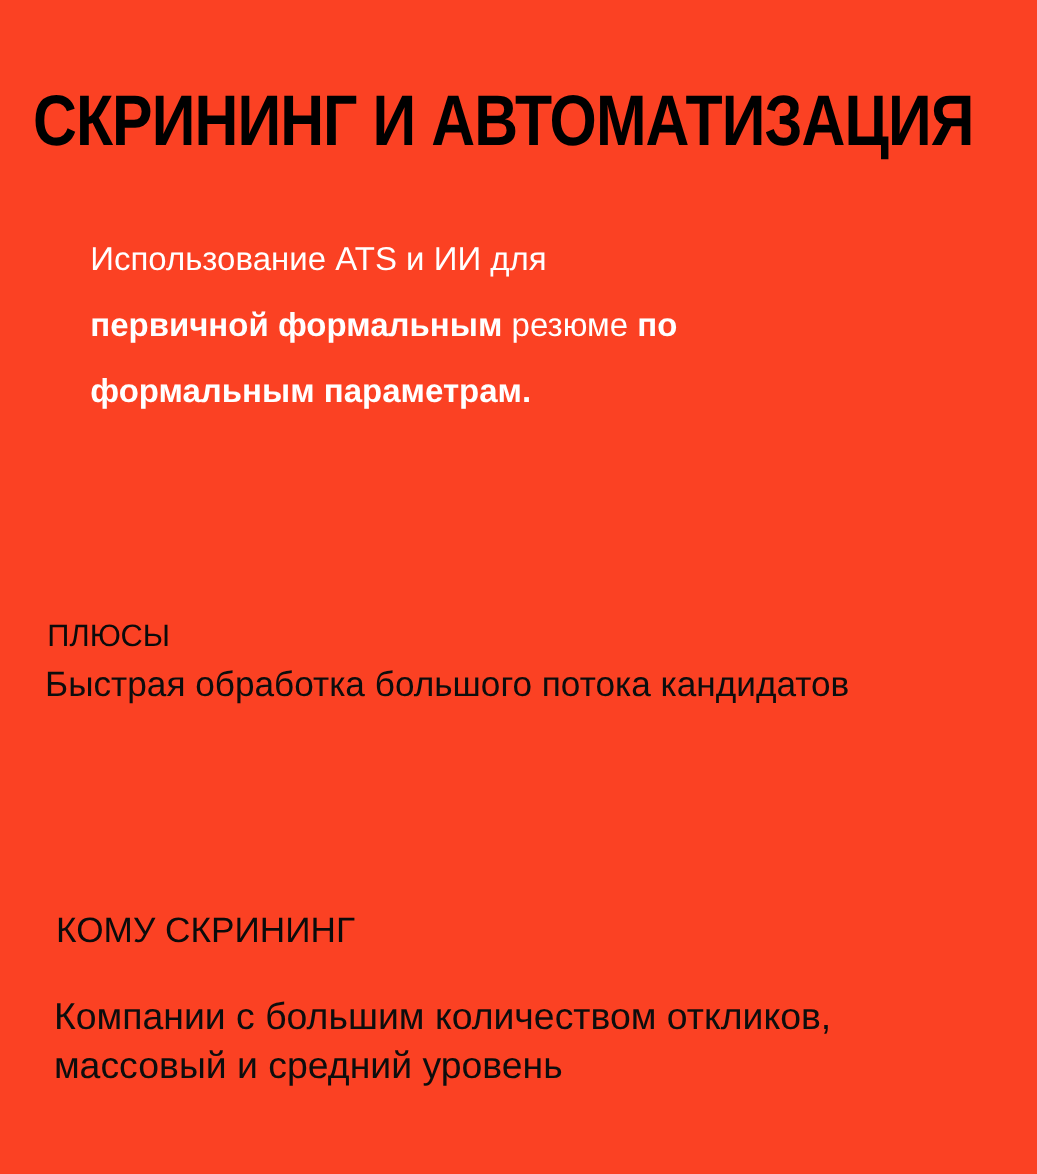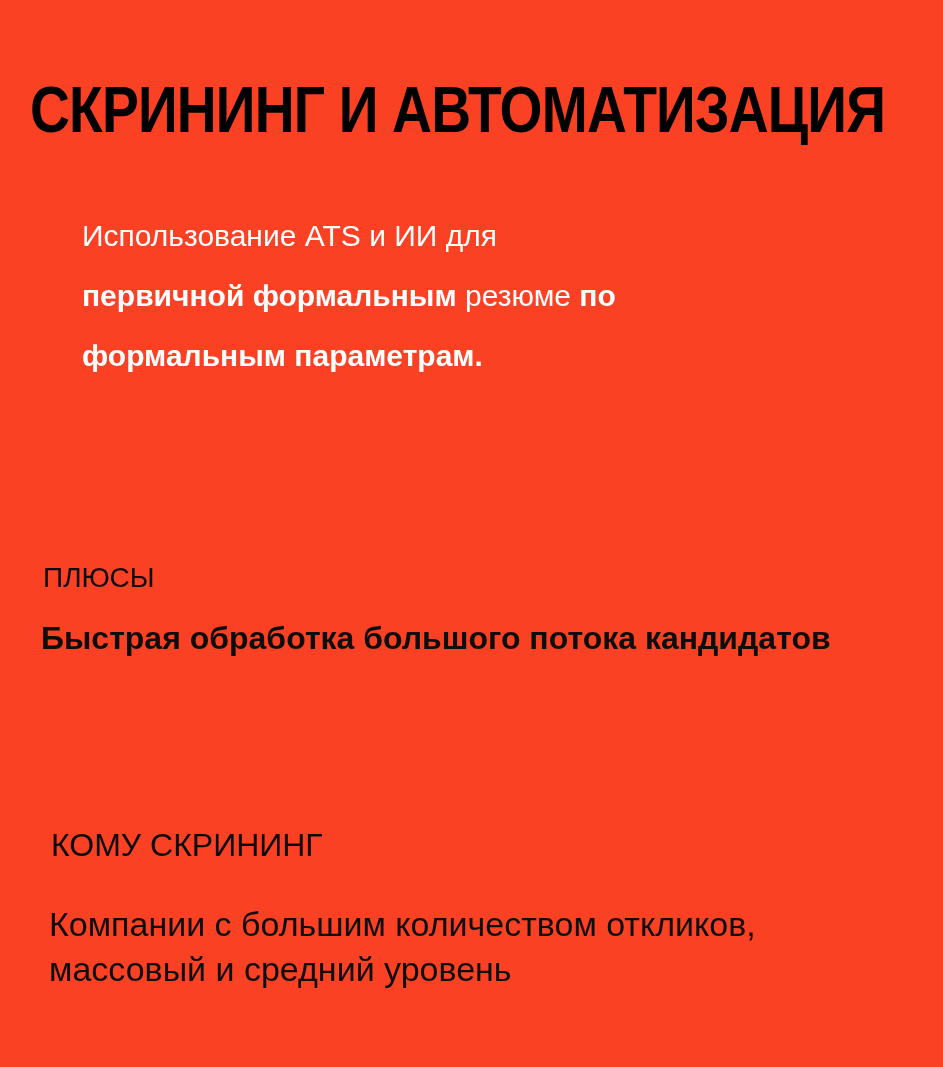--- a/index.html
+++ b/index.html
@@ -60,23 +60,22 @@
     font-size: 28px;
     line-height: 34px;
   }
   .pros-list {
     position: absolute;
     left: 41px;
     top: 604px;
     width: 880px;
     font-size: 32px;
     line-height: 37px;
-    font-weight: 700;
+    font-weight: 400;
     color: #0d0d0d;
-    margin-top: 16px;
   }
   .audience-heading {
     left: 51px;
     top: 799px;
     font-size: 32px;
     line-height: 38px;
   }
   .audience-body {
     position: absolute;
     left: 49px;

